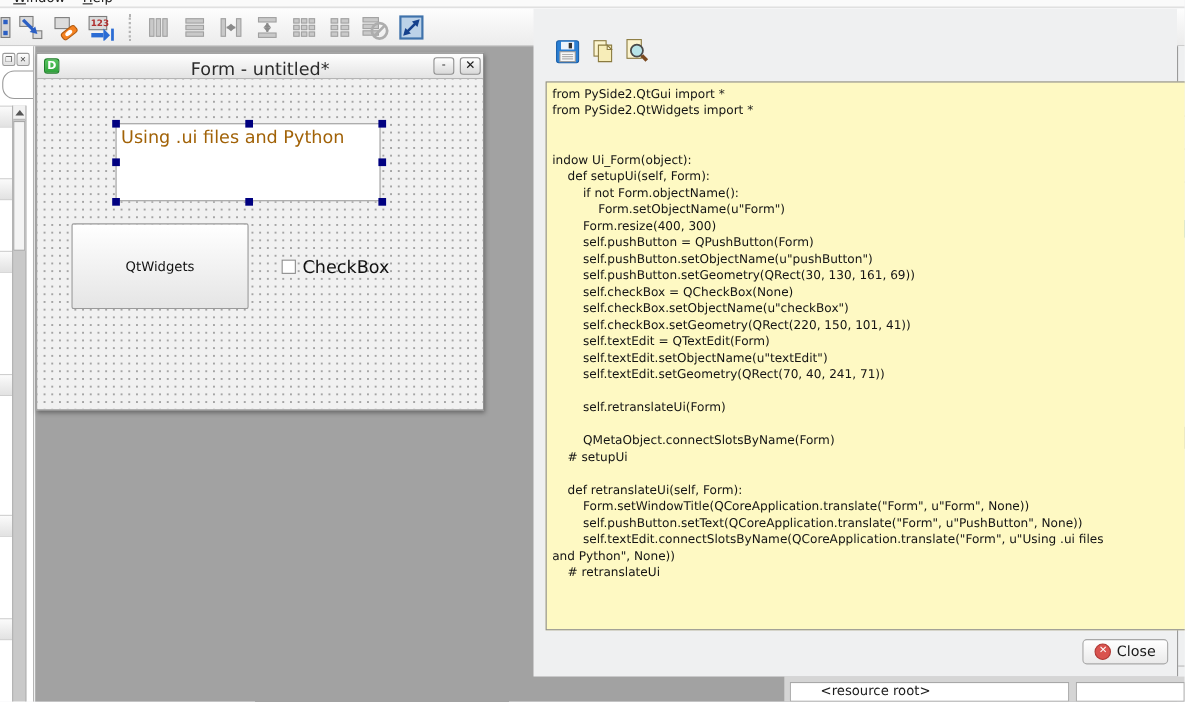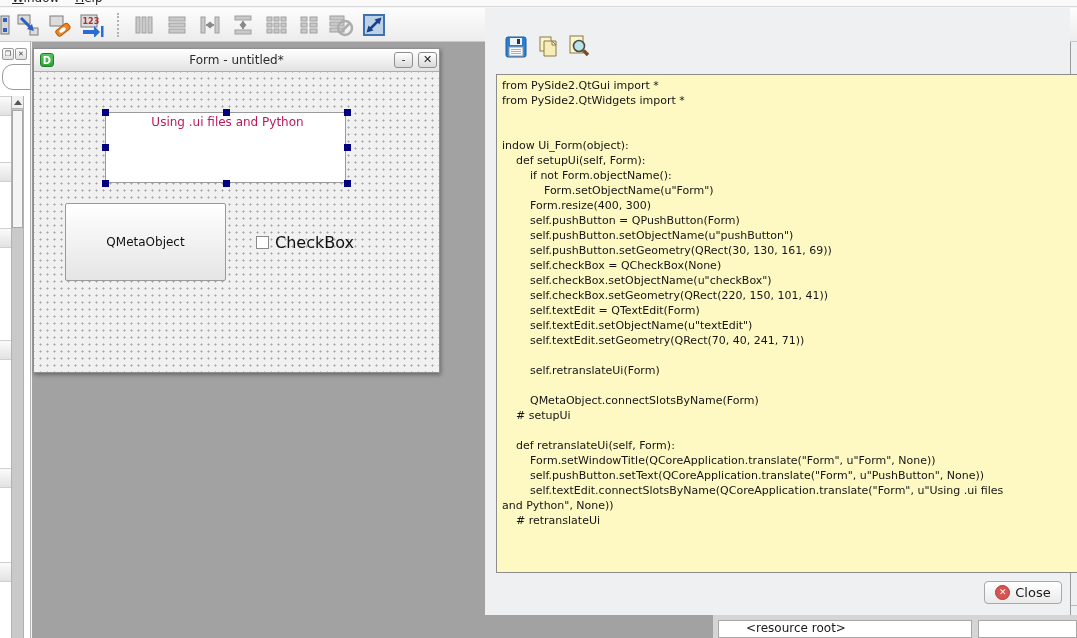--- a/index.html
+++ b/index.html
@@ -65,40 +65,40 @@
     border:1px solid #a8a8a8; font-size:12px; line-height:15px; color:#1a1a1a; }
   .res-panel.p1 { left:5px; width:254px; padding-left:27px; }
   .res-panel.p2 { left:265px; width:99px; }
 
   
   .formwin { position:absolute; left:33px; top:48px; width:407px; height:325px;
     background:#f1f1f1; border:1px solid #8f8f8f; box-shadow:1px 2px 4px rgba(0,0,0,.35); }
   .titlebar { position:absolute; left:0; top:0; right:0; height:23px;
     background:linear-gradient(#ffffff,#e3e3e3); border-bottom:1px solid #adadad; }
   .title-text { position:absolute; left:0; right:0; top:4px; text-align:center;
-    font-size:12px; color:#2b2b2b; }
+    font-size:16px; color:#2b2b2b; }
   .dicon { position:absolute; left:6px; top:4px; width:14px; height:14px;
     background:linear-gradient(#57c75f,#2ea23a); border:1px solid #1e7f28;
     border-radius:3px; color:#fff; font-size:10px; font-weight:bold;
     text-align:center; line-height:13px; }
   .winbtn { position:absolute; top:3px; width:19px; height:16px;
     border:1px solid #8f8f8f; border-radius:3px;
     background:linear-gradient(#ffffff,#d9d9d9); text-align:center;
     font-size:10px; line-height:13px; color:#222; }
   .winbtn.min { left:360px; }
   .winbtn.cls { left:384px; font-weight:bold; font-size:11px; }
 
   .canvas { position:absolute; left:0; right:0; top:23px; bottom:0;
     background-color:#f1f1f1;
     background-image:radial-gradient(#a4a4a4 0.9px, transparent 1.15px);
     background-size:7px 7px; background-position:3px 3px; }
 
   .textedit { position:absolute; left:71px; top:40px; width:241px; height:71px;
     background:#fff; border:1px solid #9a9a9a; }
-  .placeholder { margin:2px 0 0 4px; color:#be185d; font-size:12px;text-align:center; }
+  .placeholder { margin:2px 0 0 4px; color:#a16207; font-size:16px; }
   .handle { position:absolute; width:7px; height:7px; background:#000080; }
 
   .pushbtn { position:absolute; left:31px; top:131px; width:161px; height:78px;
     background:linear-gradient(#ffffff,#e5e5e5); border:1px solid #9a9a9a;
     border-radius:2px; display:flex; align-items:center; justify-content:center;
     font-size:12px; color:#111; }
   .cbwidget { position:absolute; left:222px; top:150px; width:101px; height:41px;
     display:flex; align-items:center; }
   .cb-box { width:13px; height:13px; background:#fff; border:1px solid #8a8a8a;
     margin-right:6px; flex:0 0 auto; }
@@ -318,21 +318,21 @@
     <div class="handle" style="left:68px;top:37px"></div>
     <div class="handle" style="left:189px;top:37px"></div>
     <div class="handle" style="left:310px;top:37px"></div>
     <div class="handle" style="left:68px;top:72px"></div>
     <div class="handle" style="left:310px;top:72px"></div>
     <div class="handle" style="left:68px;top:108px"></div>
     <div class="handle" style="left:189px;top:108px"></div>
     <div class="handle" style="left:310px;top:108px"></div>
 
     <div class="pushbtn">
-      <span>QMetaObject</span>
+      <span>QtWidgets</span>
     </div>
 
     <div class="cbwidget">
       <span class="cb-box"></span>
       <span class="cb-label">CheckBox</span>
     </div>
   </div>
 </div>
 
 <div class="dialog">

